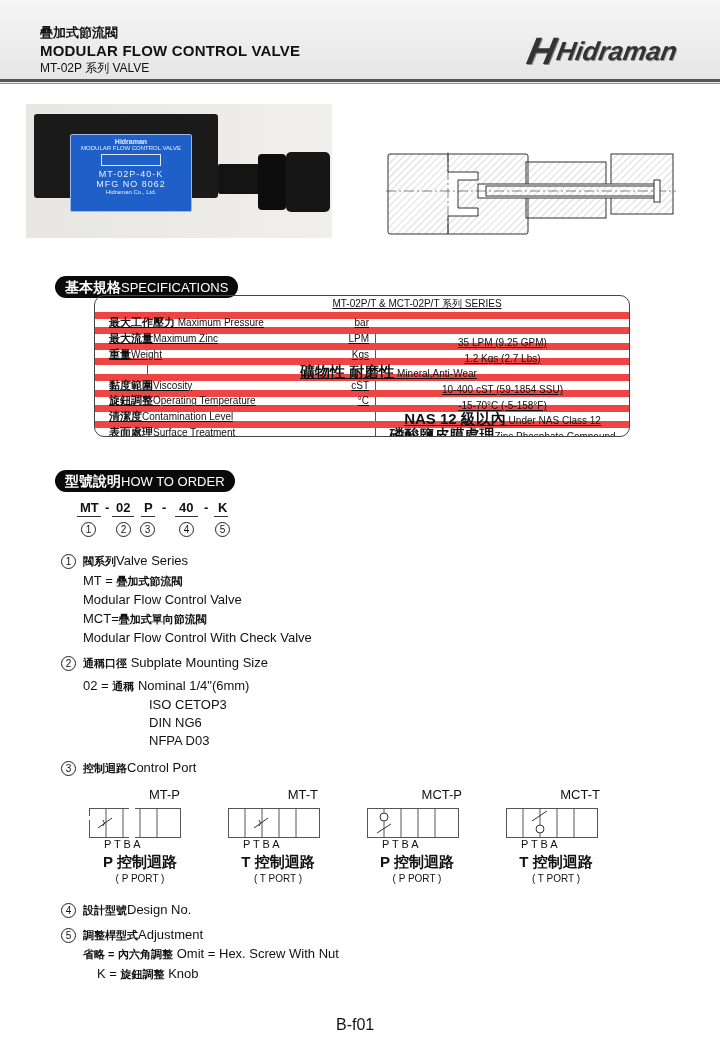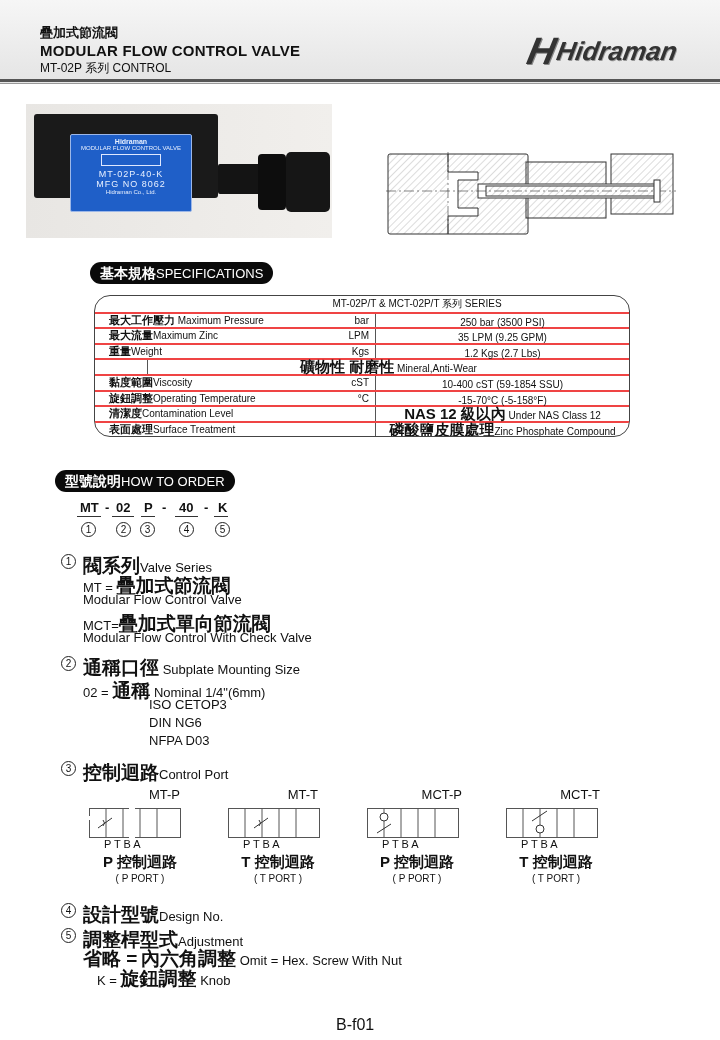--- a/index.html
+++ b/index.html
@@ -22,52 +22,52 @@
   .photo .plate .code { font-size: 9px; letter-spacing: 1px; }
   .photo .stem { position: absolute; left: 192px; top: 60px; width: 50px; height: 30px; background: #141414; border-radius: 2px; }
   .photo .knob1 { position: absolute; left: 232px; top: 50px; width: 28px; height: 56px; background: #0d0d0d; border-radius: 4px; }
   .photo .knob2 { position: absolute; left: 260px; top: 48px; width: 44px; height: 60px; background: #161616; border-radius: 5px; }
 
   .drawing { position: absolute; left: 386px; top: 152px; width: 290px; height: 84px; }
 
   .pill { position: absolute; height: 22px; background: #0a0a0a; color: #fff; border-radius: 11px; padding: 0 10px; line-height: 22px; font-size: 13px; }
   .pill .zh { font-weight: bold; font-size: 14px; }
 
-  .spec { position: absolute; left: 94px; top: 295px; width: 536px; border: 1px solid #444; border-radius: 16px; font-size: 10px; overflow: hidden; }
-  .spec .row { display: flex; height: 15.6px; border-top: 2px solid #ef4444; align-items: center; }
+  .spec { position: absolute; left: 94px; top: 295px; width: 536px; border: 1px solid #444; border-radius: 10px; font-size: 10px; overflow: hidden; text-decoration: underline; }
+  .spec .row { display: flex; height: 15.6px; border-top: 7px solid #ef4444; align-items: center; }
   .spec .row.head { border-top: none; justify-content: center; padding-left: 110px; }
   .spec .c1 { width: 228px; padding-left: 14px; white-space: nowrap; }
   .spec .c1 b { font-size: 11px; }
   .spec .c2 { width: 52px; text-align: right; padding-right: 6px; }
   .spec .c3 { flex: 1; text-align: center; border-left: 1px solid #555; height: 100%; line-height: 14.6px; white-space: nowrap; }
   .spec .c3 b { font-size: 15px; }
 
   .code-row { position: absolute; left: 78px; top: 500px; font-size: 13px; font-weight: bold; }
   .code-row span { position: absolute; white-space: nowrap; }
   .uline { position: absolute; height: 1px; background: #333; }
   .circ { position: absolute; width: 15px; height: 15px; border: 1px solid #222; border-radius: 50%; font-size: 10px; text-align: center; line-height: 13px; }
 
   .txt { position: absolute; white-space: nowrap; font-size: 13px; }
-  .txt b { font-size: 19px; }
+  .txt b { font-size: 11px; }
 
   .diag-label { position: absolute; font-size: 13px; width: 100px; text-align: right; }
   .diag { position: absolute; width: 92px; height: 30px; }
   .ports { position: absolute; font-size: 11px; letter-spacing: 0px; }
   .port-title { position: absolute; font-size: 15px; font-weight: bold; width: 120px; text-align: center; }
   .port-sub { position: absolute; font-size: 10px; width: 120px; text-align: center; }
 
   .page-no { position: absolute; left: 336px; top: 1016px; font-size: 16px; }
 </style>
 </head>
 <body>
 
 <div class="header">
   <div class="zh">疊加式節流閥</div>
   <div class="en">MODULAR FLOW CONTROL VALVE</div>
-  <div class="series">MT-02P 系列  CONTROL</div>
+  <div class="series">MT-02P 系列  VALVE</div>
   <div class="rule1"></div>
   <div class="rule2"></div>
   <div class="logo">
     <span class="mark">H</span>
     <span class="word">Hidraman</span>
   </div>
 </div>
 
 <div class="photo">
   <div class="body">
@@ -95,32 +95,31 @@
   <path d="M62 2 V20 H92 V28 H72 V56 H92 V64 H62 V82" fill="#fff" stroke="#333"></path>
   <rect x="140" y="10" width="80" height="56" fill="url(#hatch)" stroke="#333"></rect>
   <rect x="225" y="2" width="62" height="60" fill="url(#hatch)" stroke="#333"></rect>
   <rect x="92" y="32" width="180" height="14" fill="#fff" stroke="#333"></rect>
   <rect x="100" y="34" width="170" height="10" fill="url(#hatch)" stroke="#333"></rect>
   <line x1="0" y1="39" x2="290" y2="39" stroke="#333" stroke-dasharray="10,3,2,3" stroke-width="0.6"></line>
   <line x1="62" y1="0" x2="62" y2="84" stroke="#333" stroke-dasharray="10,3,2,3" stroke-width="0.6"></line>
   <rect x="268" y="28" width="6" height="22" fill="#fff" stroke="#333"></rect>
 </svg>
 
-<div class="pill" style="left:55px; top:262px;margin-left:35px;">
+<div class="pill" style="left:55px; top:276px;">
   <span class="zh">基本規格</span><span>SPECIFICATIONS</span>
 </div>
 
 <div class="spec">
   <div class="row head">
     <span>MT-02P/T &amp; MCT-02P/T 系列 SERIES</span>
   </div>
   <div class="row">
       <span class="c1"><b>最大工作壓力</b> <span>Maximum Pressure</span></span>
       <span class="c2">bar</span>
-      <span class="c3"><b></b> <span>250  bar (3500  PSI)</span></span>
     </div>
   <div class="row">
       <span class="c1"><b>最大流量</b><span>Maximum Zinc</span></span>
       <span class="c2">LPM</span>
       <span class="c3"><b></b> <span>35  LPM (9.25  GPM)</span></span>
     </div>
   <div class="row">
       <span class="c1"><b>重量</b><span>Weight</span></span>
       <span class="c2">Kgs</span>
       <span class="c3"><b></b> <span>1.2  Kgs (2.7  Lbs)</span></span>

